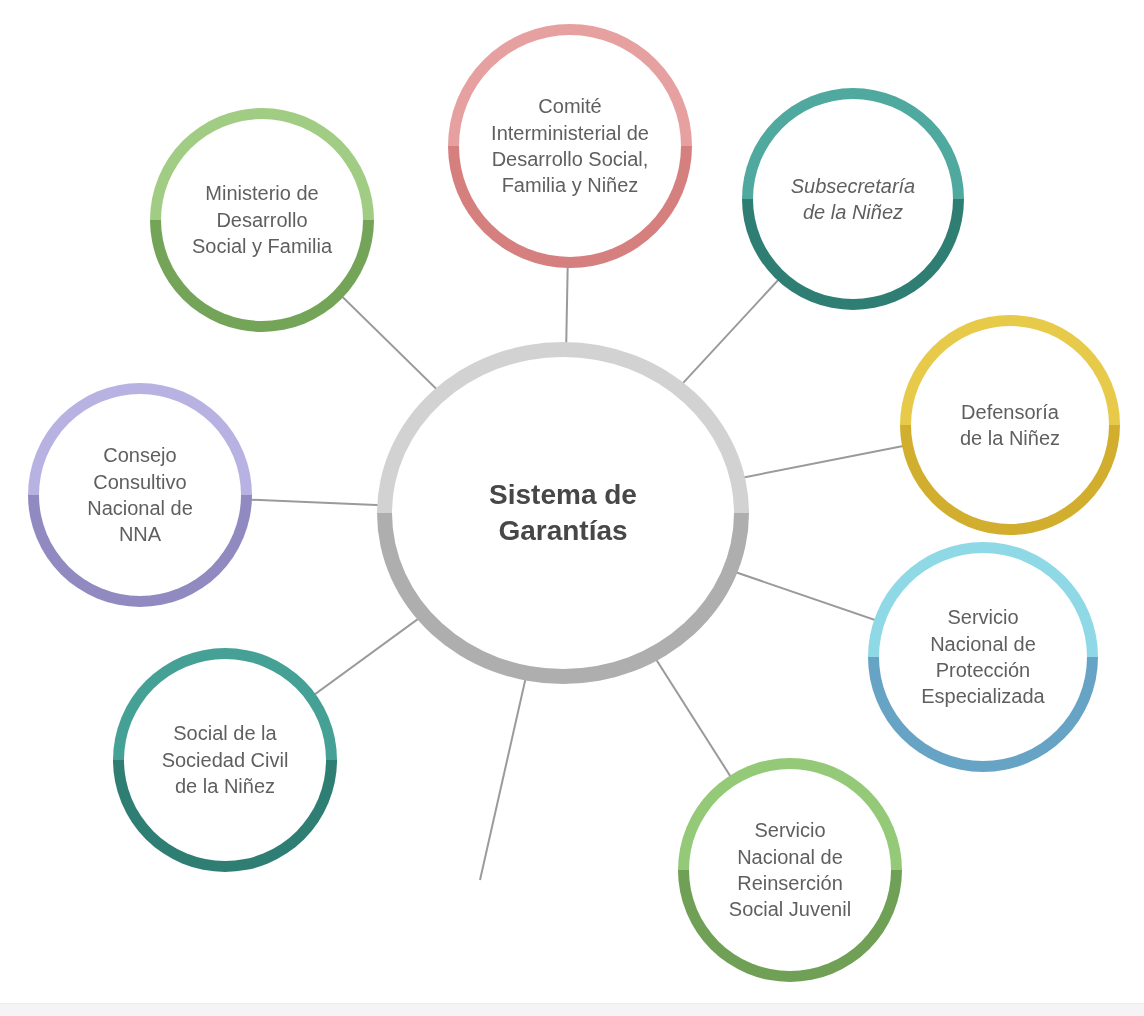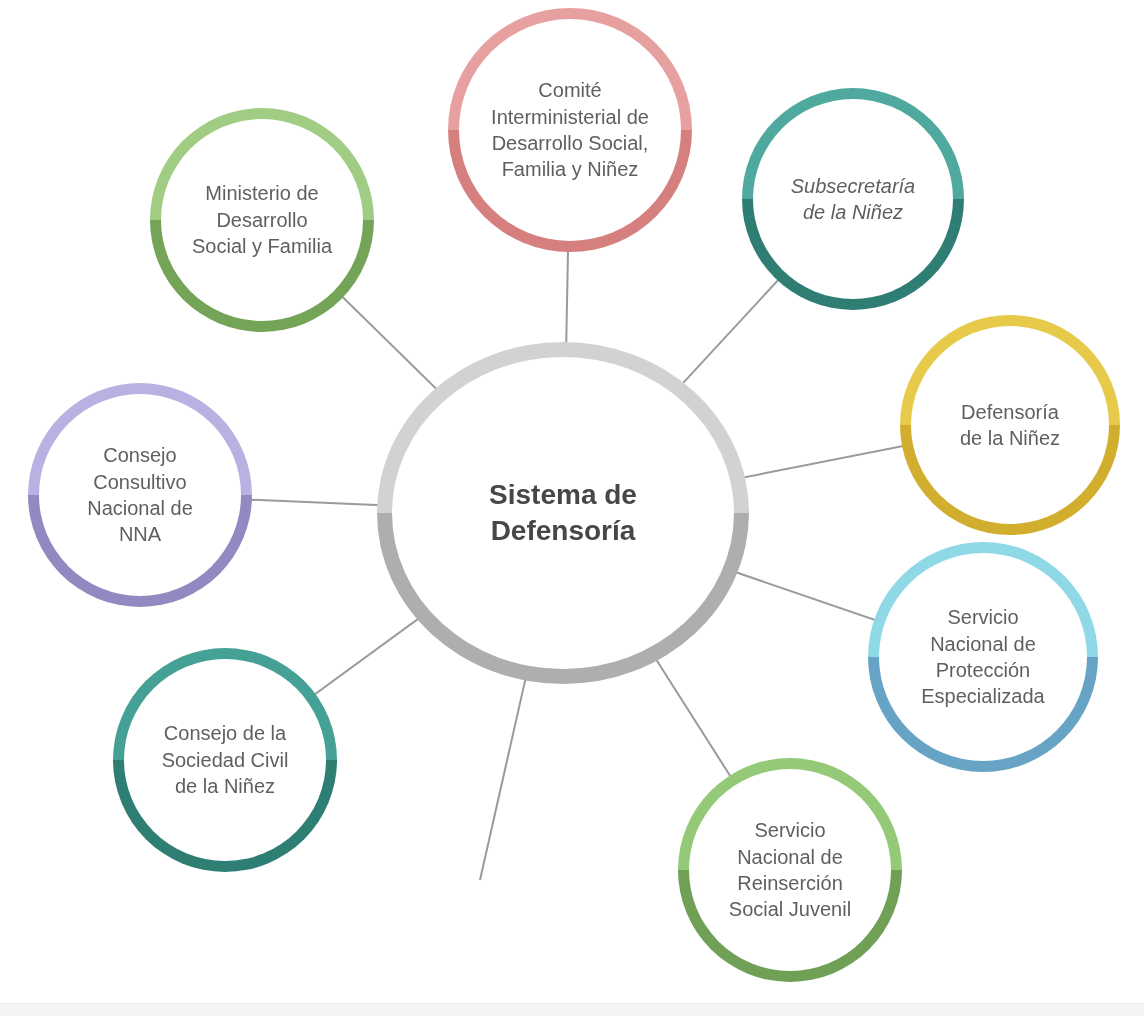--- a/index.html
+++ b/index.html
@@ -79,24 +79,24 @@
     <line class="connector" x1="563" y1="513" x2="983" y2="657"></line>
     <line class="connector" x1="563" y1="513" x2="790" y2="870"></line>
     <line class="connector" x1="563" y1="513" x2="480" y2="880"></line>
     <line class="connector" x1="563" y1="513" x2="225" y2="760"></line>
     <line class="connector" x1="563" y1="513" x2="140" y2="495"></line>
     <line class="connector" x1="563" y1="513" x2="262" y2="218"></line>
   </svg>
 
   <div class="node node-center" style="left: 377px; top: 342px; width: 372px; height: 342px; --ring-top: #d2d2d2; --ring-bottom: #aeaeae; --center-label-color: #474747;">
     <div class="node-inner">Sistema de
-Defensoría</div>
+Garantías</div>
   </div>
 
-  <div class="node" style="left: 448px; top: 8px; width: 244px; height: 244px; --ring-top: #e7a0a0; --ring-bottom: #d57f7f; --label-color: #5f5f5f;">
+  <div class="node" style="left: 448px; top: 24px; width: 244px; height: 244px; --ring-top: #e7a0a0; --ring-bottom: #d57f7f; --label-color: #5f5f5f;">
     <div class="node-inner">Comité
 Interministerial de
 Desarrollo Social,
 Familia y Niñez</div>
   </div>
 
   <div class="node" style="left: 742px; top: 88px; width: 222px; height: 222px; font-style: italic; --ring-top: #4fa99e; --ring-bottom: #2f7e74; --label-color: #5f5f5f;">
     <div class="node-inner">Subsecretaría
 de la Niñez</div>
   </div>
@@ -115,21 +115,21 @@
 
   <div class="node" style="left: 678px; top: 758px; width: 224px; height: 224px; --ring-top: #93c977; --ring-bottom: #6fa055; --label-color: #5f5f5f;">
     <div class="node-inner">Servicio
 Nacional de
 Reinserción
 Social Juvenil</div>
   </div>
 
 
   <div class="node" style="left: 113px; top: 648px; width: 224px; height: 224px; --ring-top: #45a095; --ring-bottom: #2f7e74; --label-color: #5f5f5f;">
-    <div class="node-inner">Consejo de la
+    <div class="node-inner">Social de la
 Sociedad Civil
 de la Niñez</div>
   </div>
 
   <div class="node" style="left: 28px; top: 383px; width: 224px; height: 224px; --ring-top: #b7b2e2; --ring-bottom: #908ac1; --label-color: #5f5f5f;">
     <div class="node-inner">Consejo
 Consultivo
 Nacional de
 NNA</div>
   </div>

